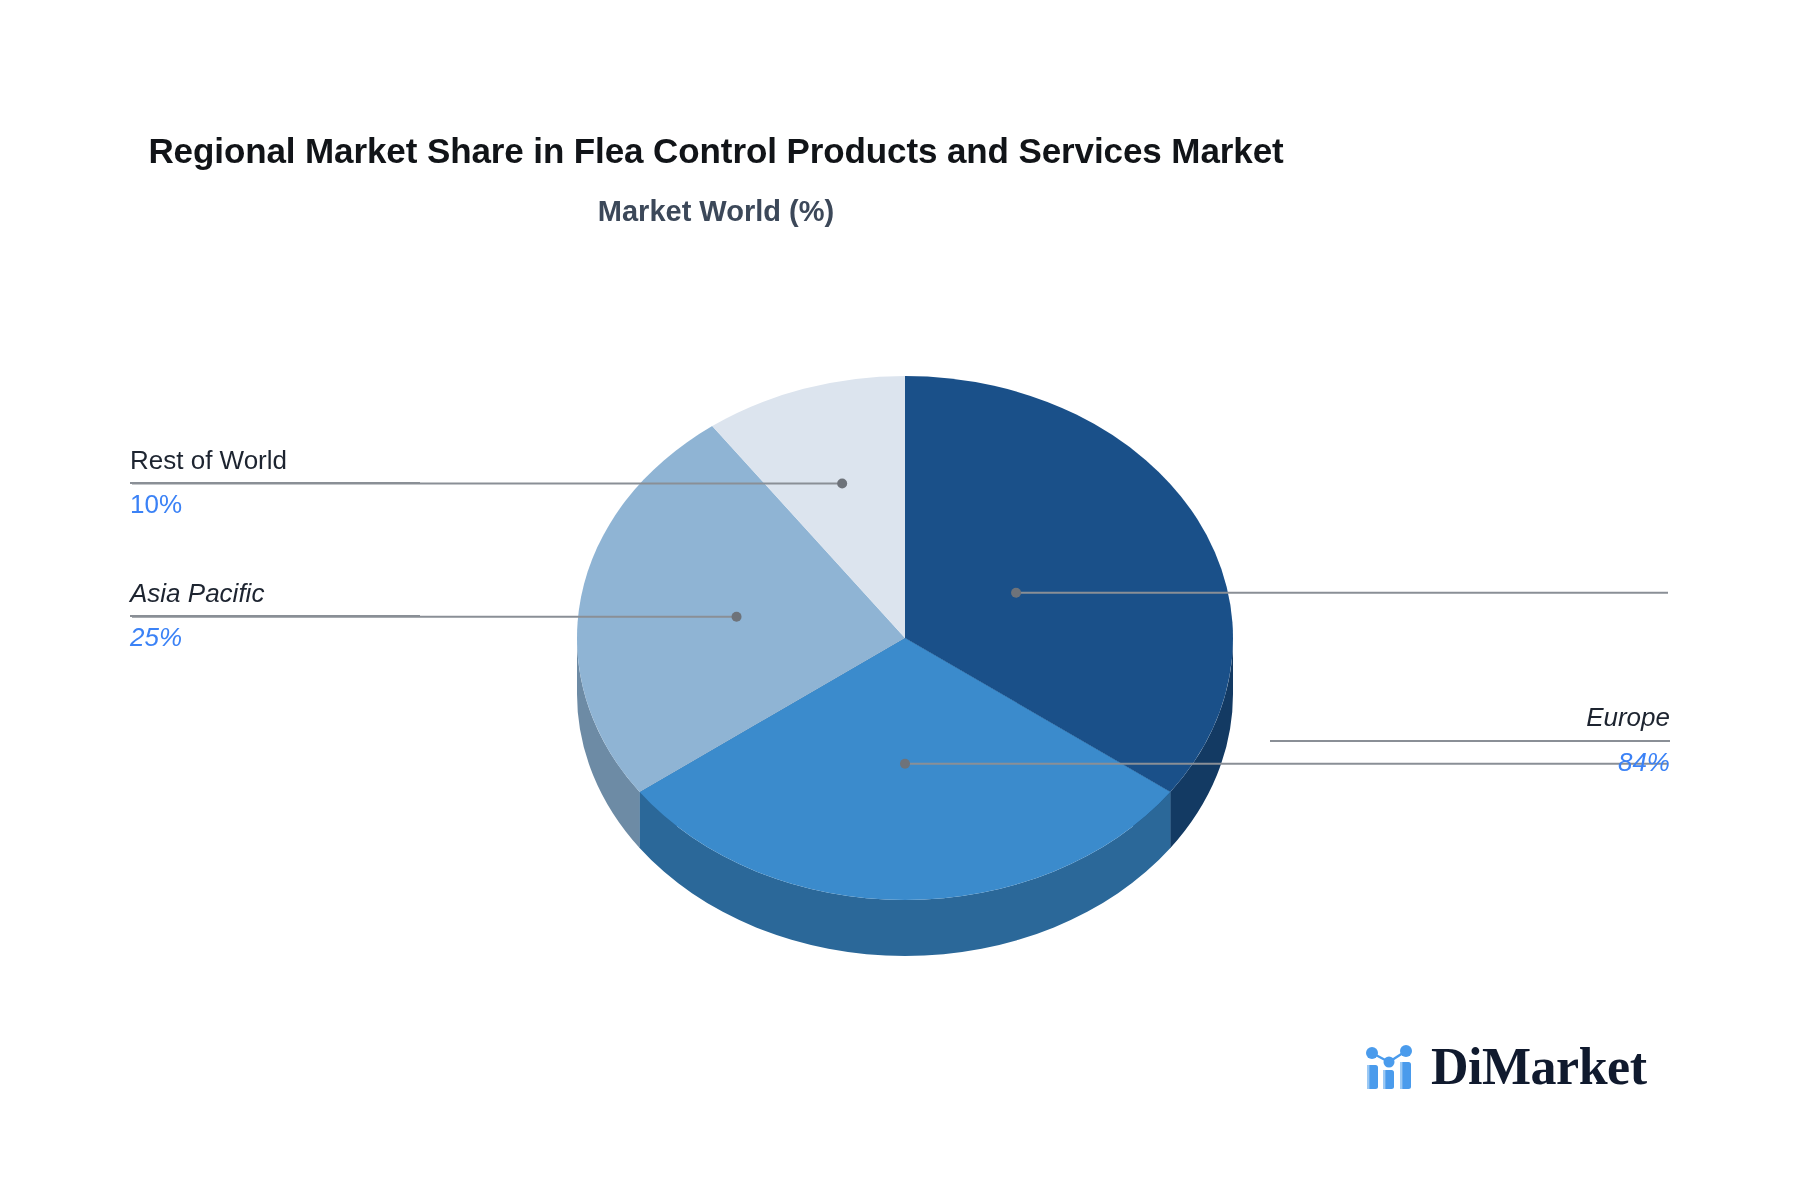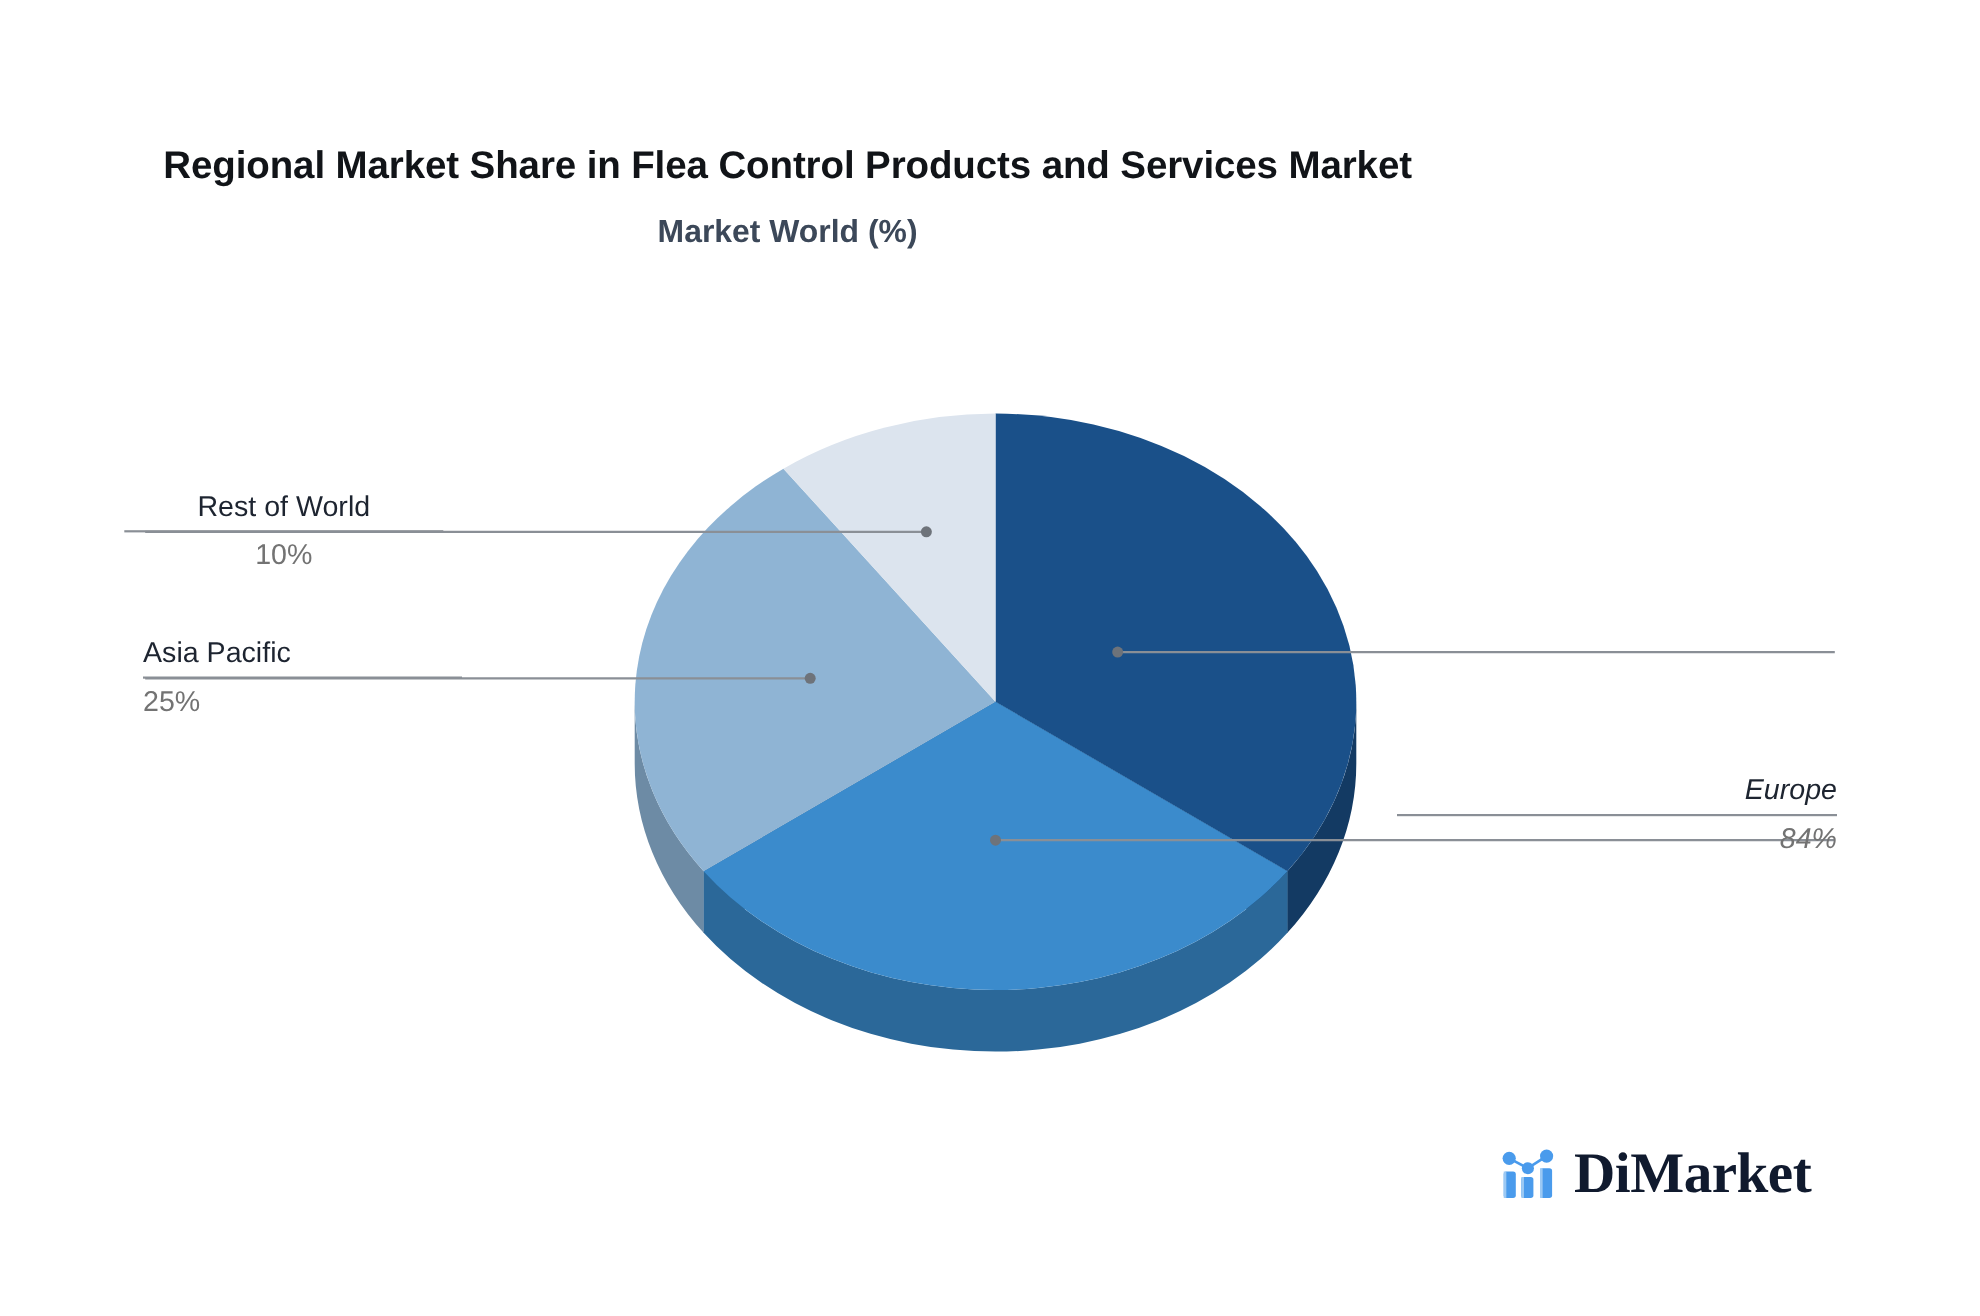--- a/index.html
+++ b/index.html
@@ -66,28 +66,28 @@
     line-height: 1.25;
     white-space: nowrap;
   }
   .callout .cl-rule {
     height: 0;
     border-top: 2px solid #8a8f96;
     margin: 6px 0 4px 0;
   }
   .callout .cl-value {
     font-size: 26px;
-    color: #737373;
+    color: #3b82f6;
     line-height: 1.25;
   }
   .callout.left { text-align: left; }
   .callout.right { text-align: right; }
 
-  #callout-row   { left: 113px; top: 418px;  width: 290px; text-align: center; }
-  #callout-ap    { left: 130px; top: 570px;  width: 290px; }
+  #callout-row   { left: 130px; top: 418px;  width: 290px; }
+  #callout-ap    { left: 130px; top: 570px;  width: 290px; font-style: italic; }
   #callout-na    { left: 1230px; top: 508px; width: 440px; }
   #callout-eu    { left: 1270px; top: 787px; width: 400px; }
 
   
   #logo {
     position: absolute;
     left: 1363px;
     top: 1040px;
     display: flex;
     align-items: center;

